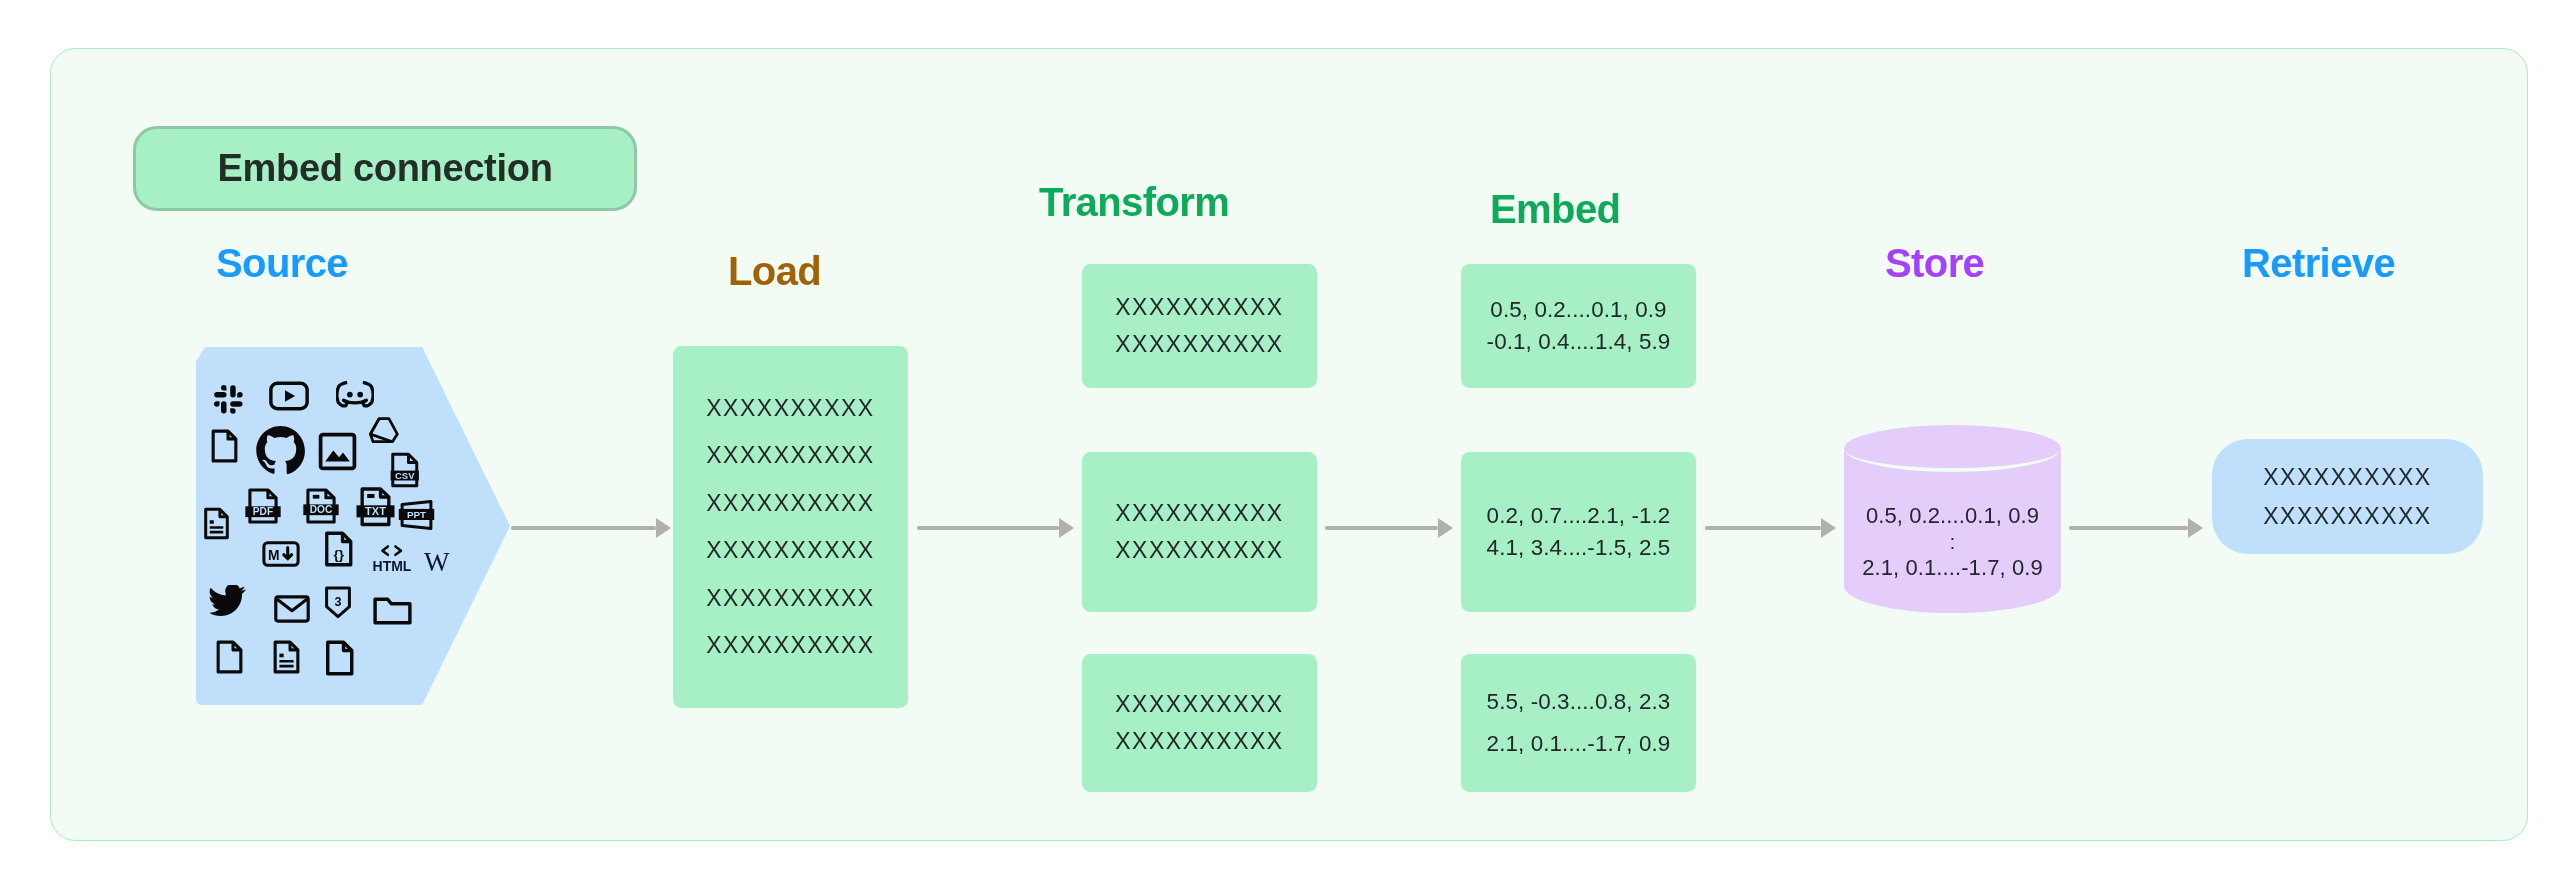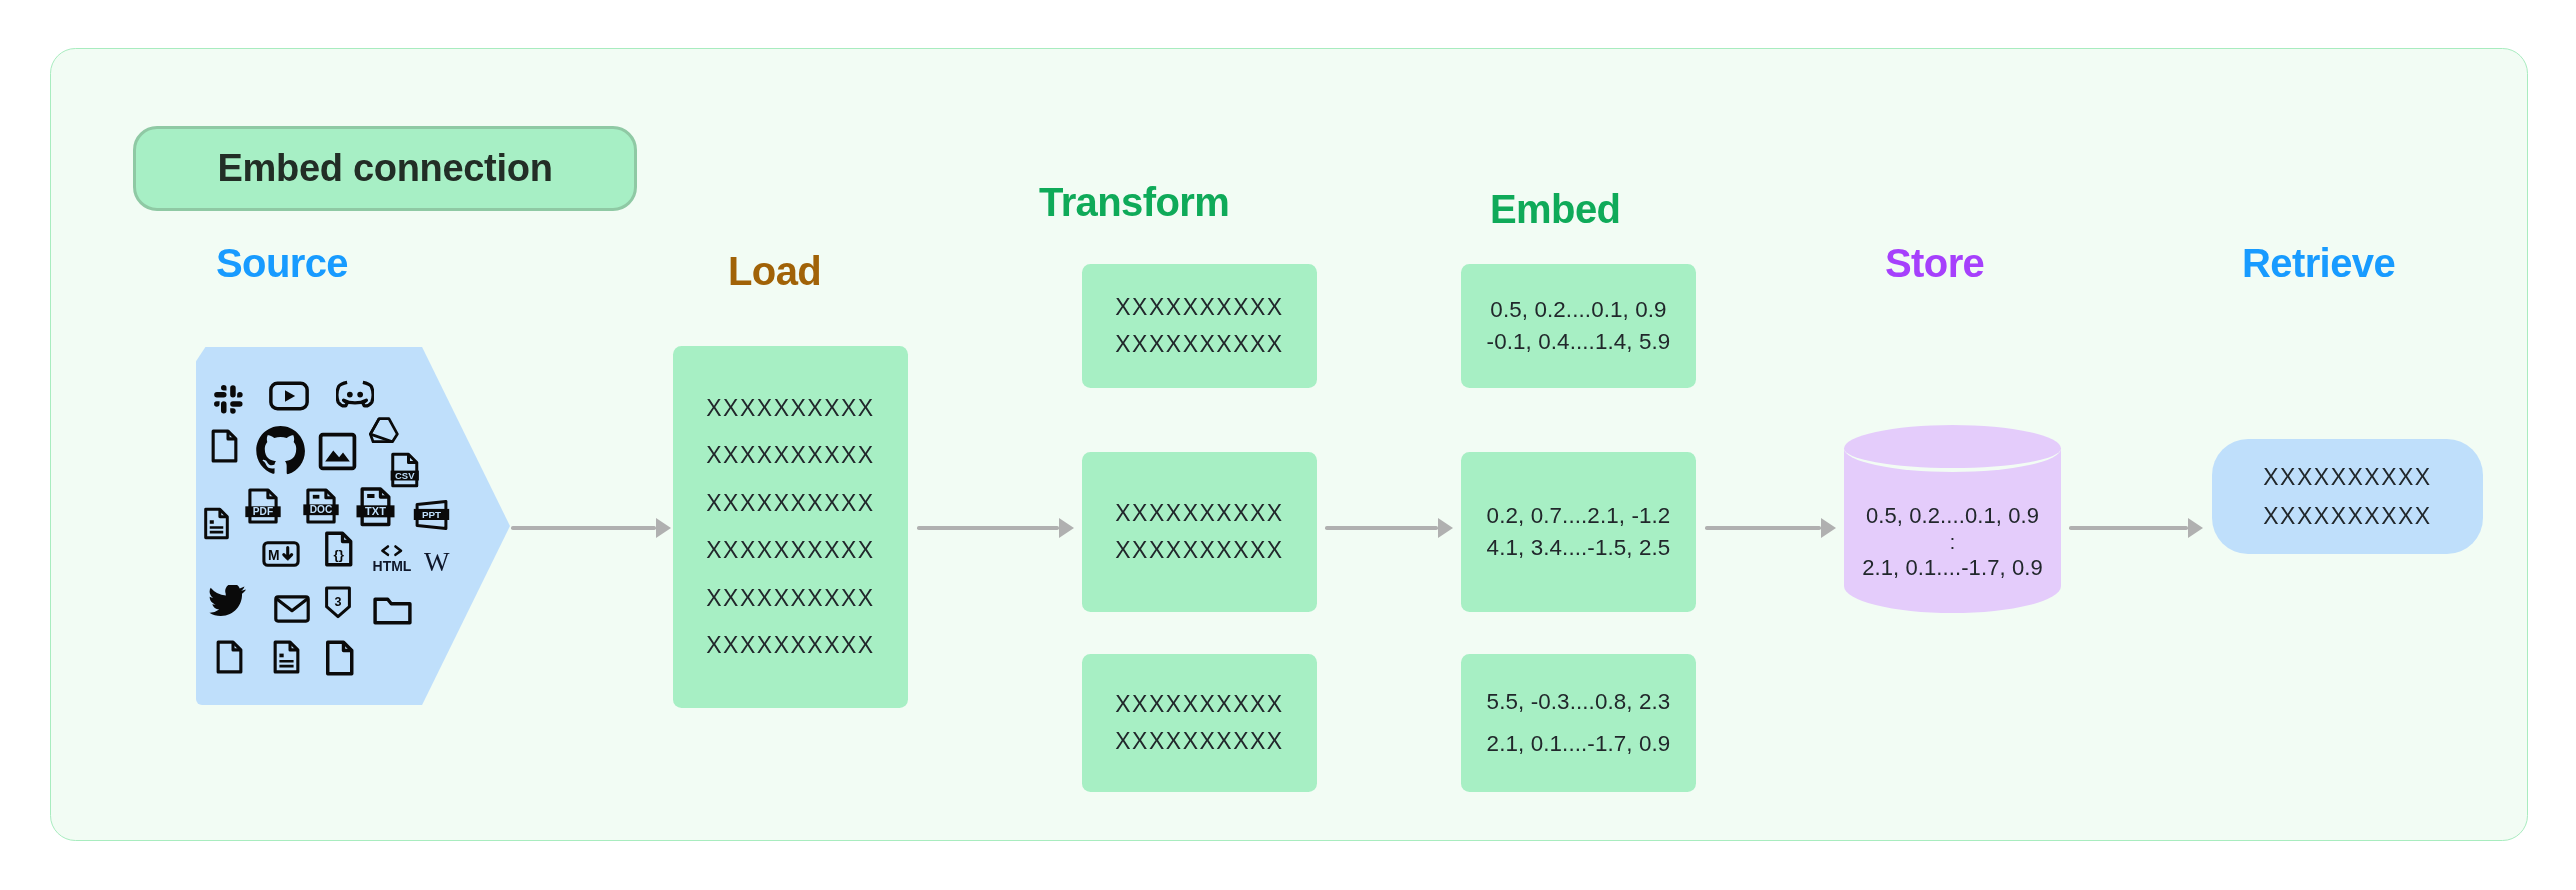--- a/index.html
+++ b/index.html
@@ -262,21 +262,21 @@
         <div class="src-ic" style="left:156px; top:139px; width:46px; height:41px;text-align:right;">
           <svg width="45" height="40" viewBox="0 0 26 24" fill="none" stroke="currentColor" stroke-width="2">
             <path d="M5 1.2 h11 L21 6 v16.5 H5 Z" stroke-linejoin="round"></path>
             <path d="M16 1.2 v4.8 H21" stroke-linejoin="round"></path>
             <rect x="8" y="4.2" width="4.4" height="2.4" fill="currentColor" stroke="none"></rect>
             <rect x="1.6" y="11.0" width="22.8" height="7.2" fill="currentColor" stroke="none"></rect>
             <text x="13" y="16.9" font-size="6.6" font-family="Liberation Sans, sans-serif" font-weight="700" fill="#BFDFFB" stroke="none" text-anchor="middle">TXT</text>
           </svg>
         </div>
 
-        <div class="src-ic" style="left:215px; top:151px; width:40px; height:34px;">
+        <div class="src-ic" style="left:200px; top:151px; width:40px; height:34px;">
           <svg width="39" height="33" viewBox="0 0 26 22" fill="none" stroke="currentColor" stroke-width="2">
             <path d="M3.4 3.6 L22.6 1.6 V19.6 L3.4 17.6 Z" stroke-linejoin="round"></path>
             <rect x="1.2" y="6.6" width="23.6" height="7.4" fill="currentColor" stroke="none"></rect>
             <text x="13" y="12.7" font-size="6.6" font-family="Liberation Sans, sans-serif" font-weight="700" fill="#BFDFFB" stroke="none" text-anchor="middle">PPT</text>
           </svg>
         </div>
 
         <div class="src-ic" style="left:65px; top:192px; width:39px; height:29px;">
           <svg width="38" height="28" viewBox="0 0 26 18" fill="none" stroke="currentColor" stroke-width="2.1">
             <rect x="1.3" y="1.3" width="23.4" height="15.4" rx="2.6"></rect>

